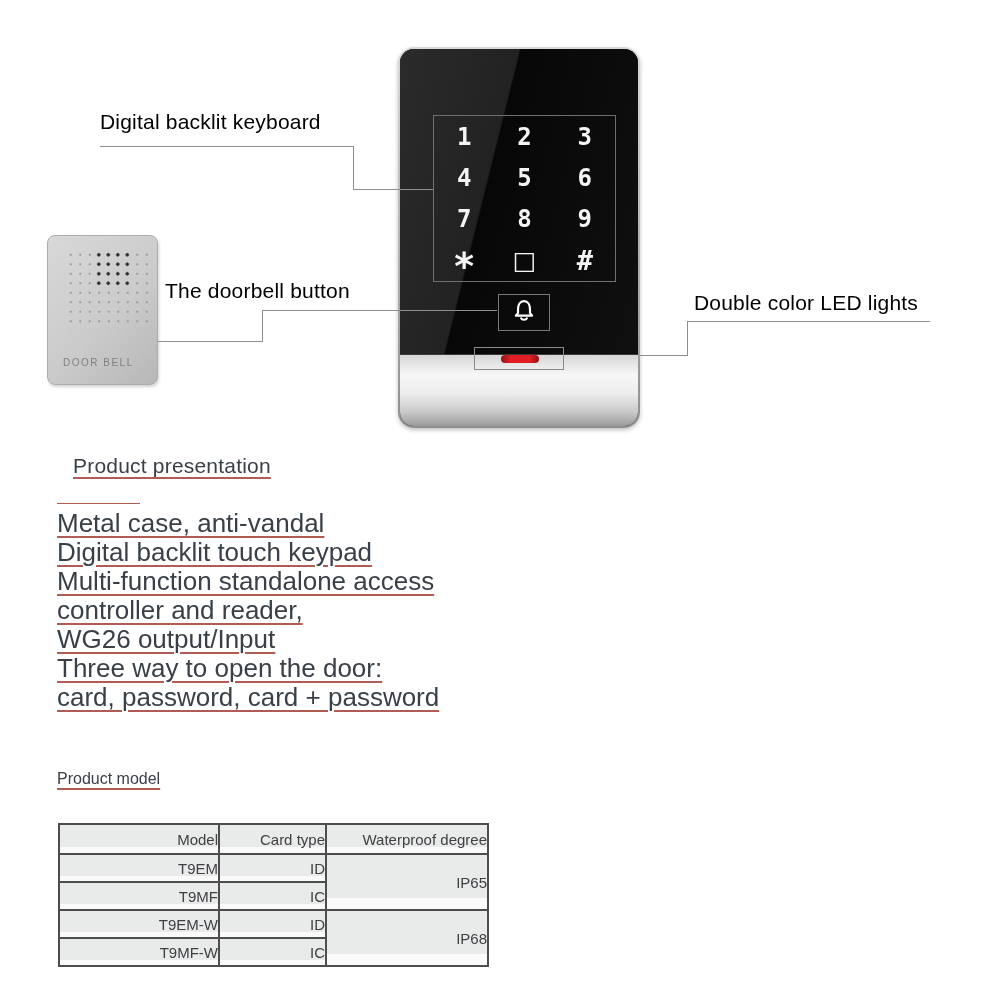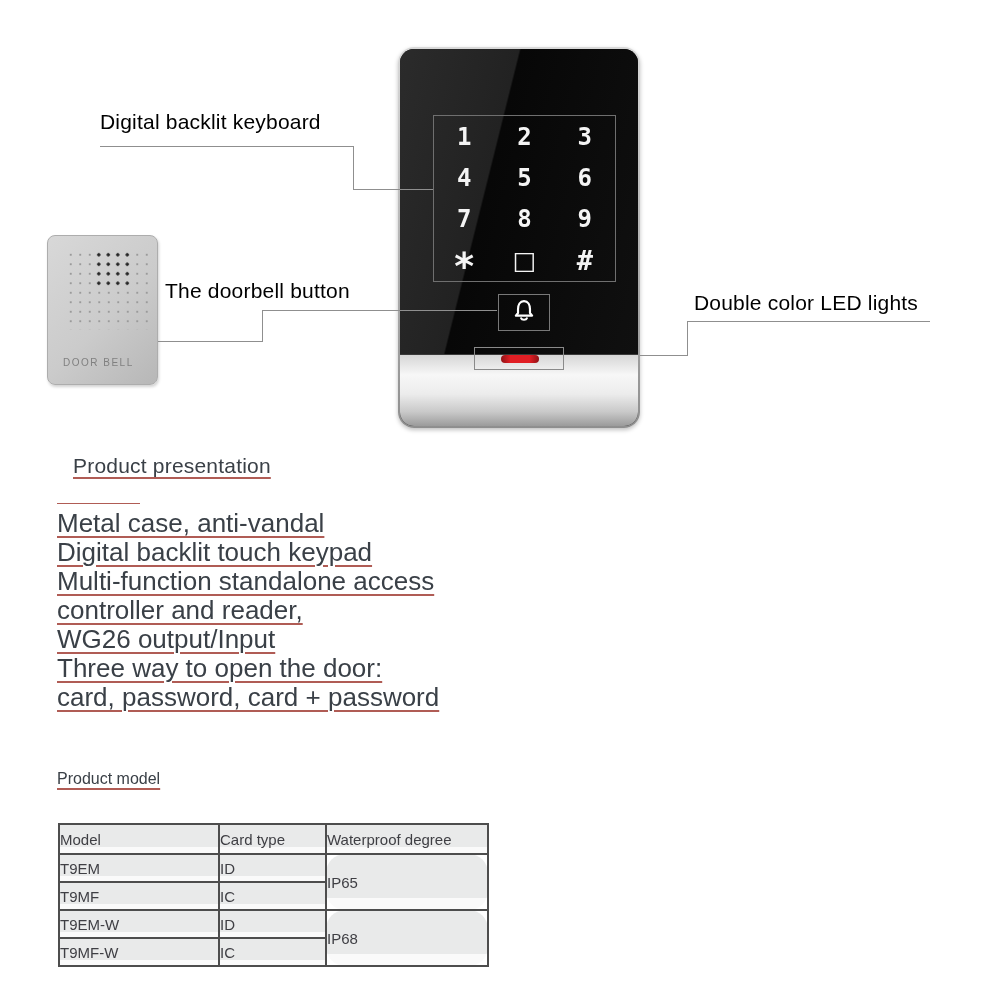--- a/index.html
+++ b/index.html
@@ -112,29 +112,29 @@
   }
 
   
   .model-table {
     position: absolute; left: 58px; top: 823px;
     border-collapse: collapse;
   }
   .model-table th, .model-table td {
     border: 2px solid #4d4d4d;
     background: linear-gradient(180deg, #e9eaea 0%, #e9eaea 80%, #fafafa 80%, #fafafa 100%);
-    text-align: left; vertical-align: middle;
+    text-align: right; vertical-align: middle;
     font-weight: normal; color: #3f3f44; font-size: 15px;
   }
   .model-table th { height: 30px; }
   .model-table td { height: 28px; }
   .col-model { width: 160px; }
   .col-card { width: 107px; }
   .col-water { width: 162px; }
-  .water-cell { font-size: 16px; border-radius: 19px; }
+  .water-cell { font-size: 16px; }
 </style>
 </head>
 <body>
 
 <div class="callout" style="left:100px; top:110px;">Digital backlit keyboard</div>
 <div class="seg-h" style="left:100px; top:146px; width:253px;"></div>
 <div class="seg-v" style="left:353px; top:146px; height:44px;"></div>
 <div class="seg-h" style="left:353px; top:189px; width:80px;"></div>
 
 <div class="callout" style="left:165px; top:279px;">The doorbell button</div>

